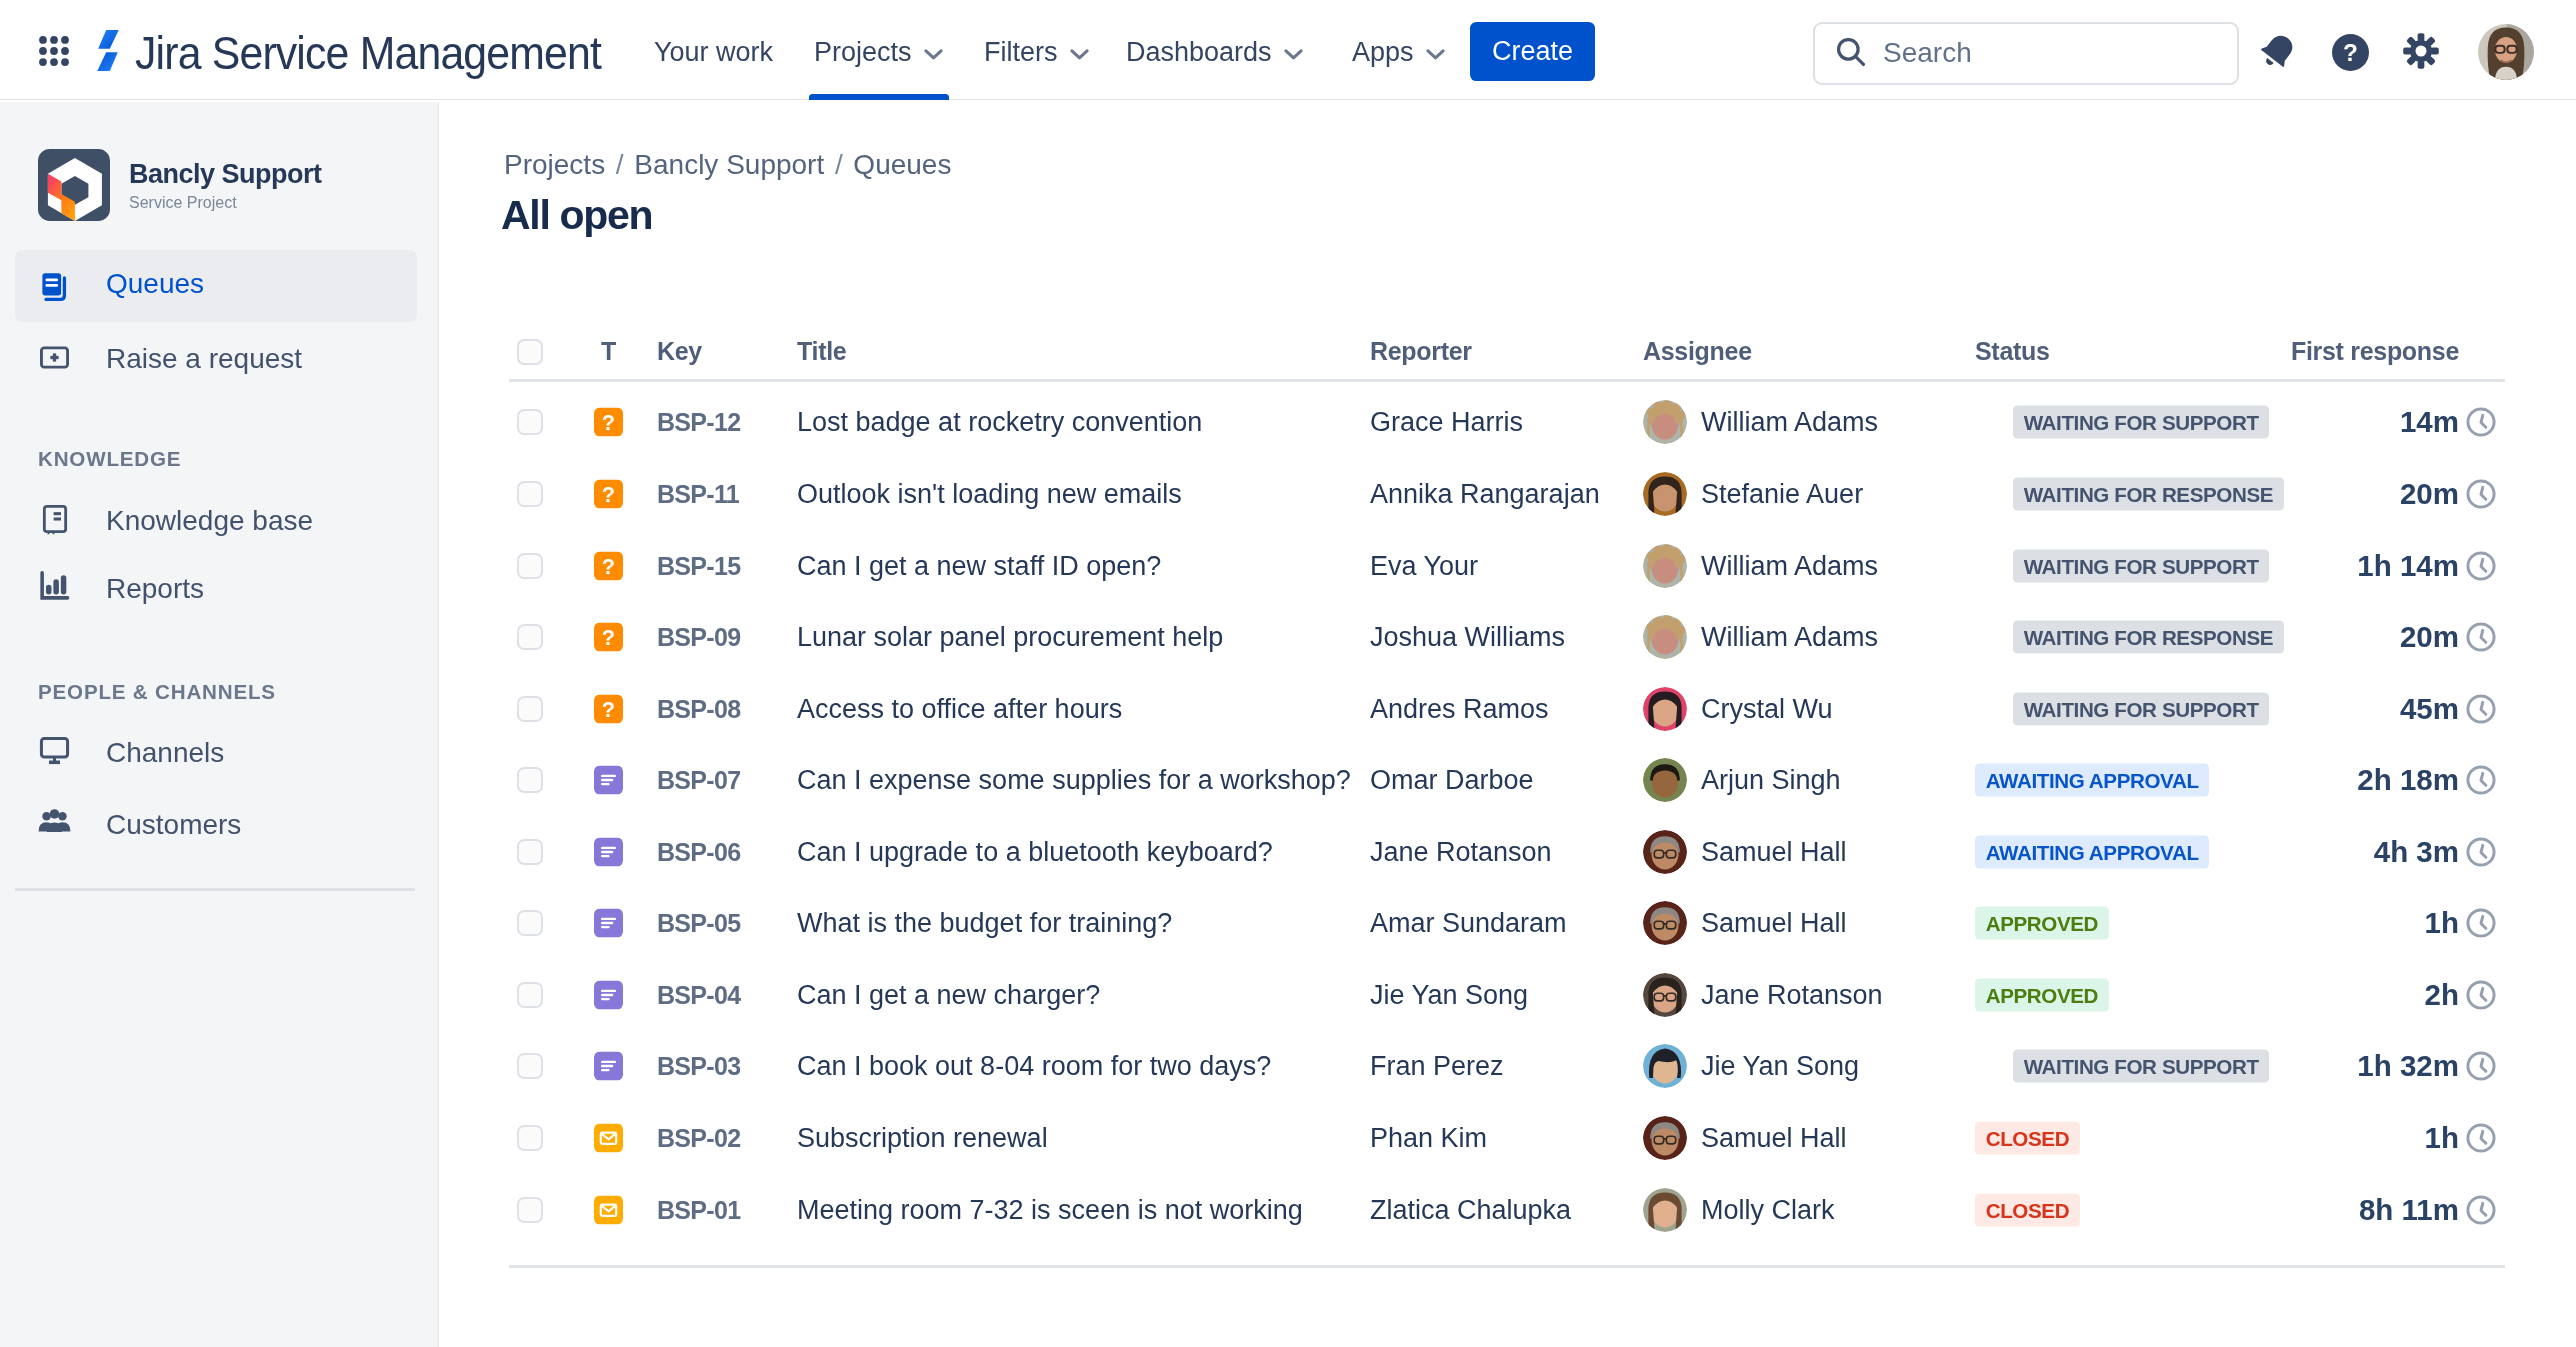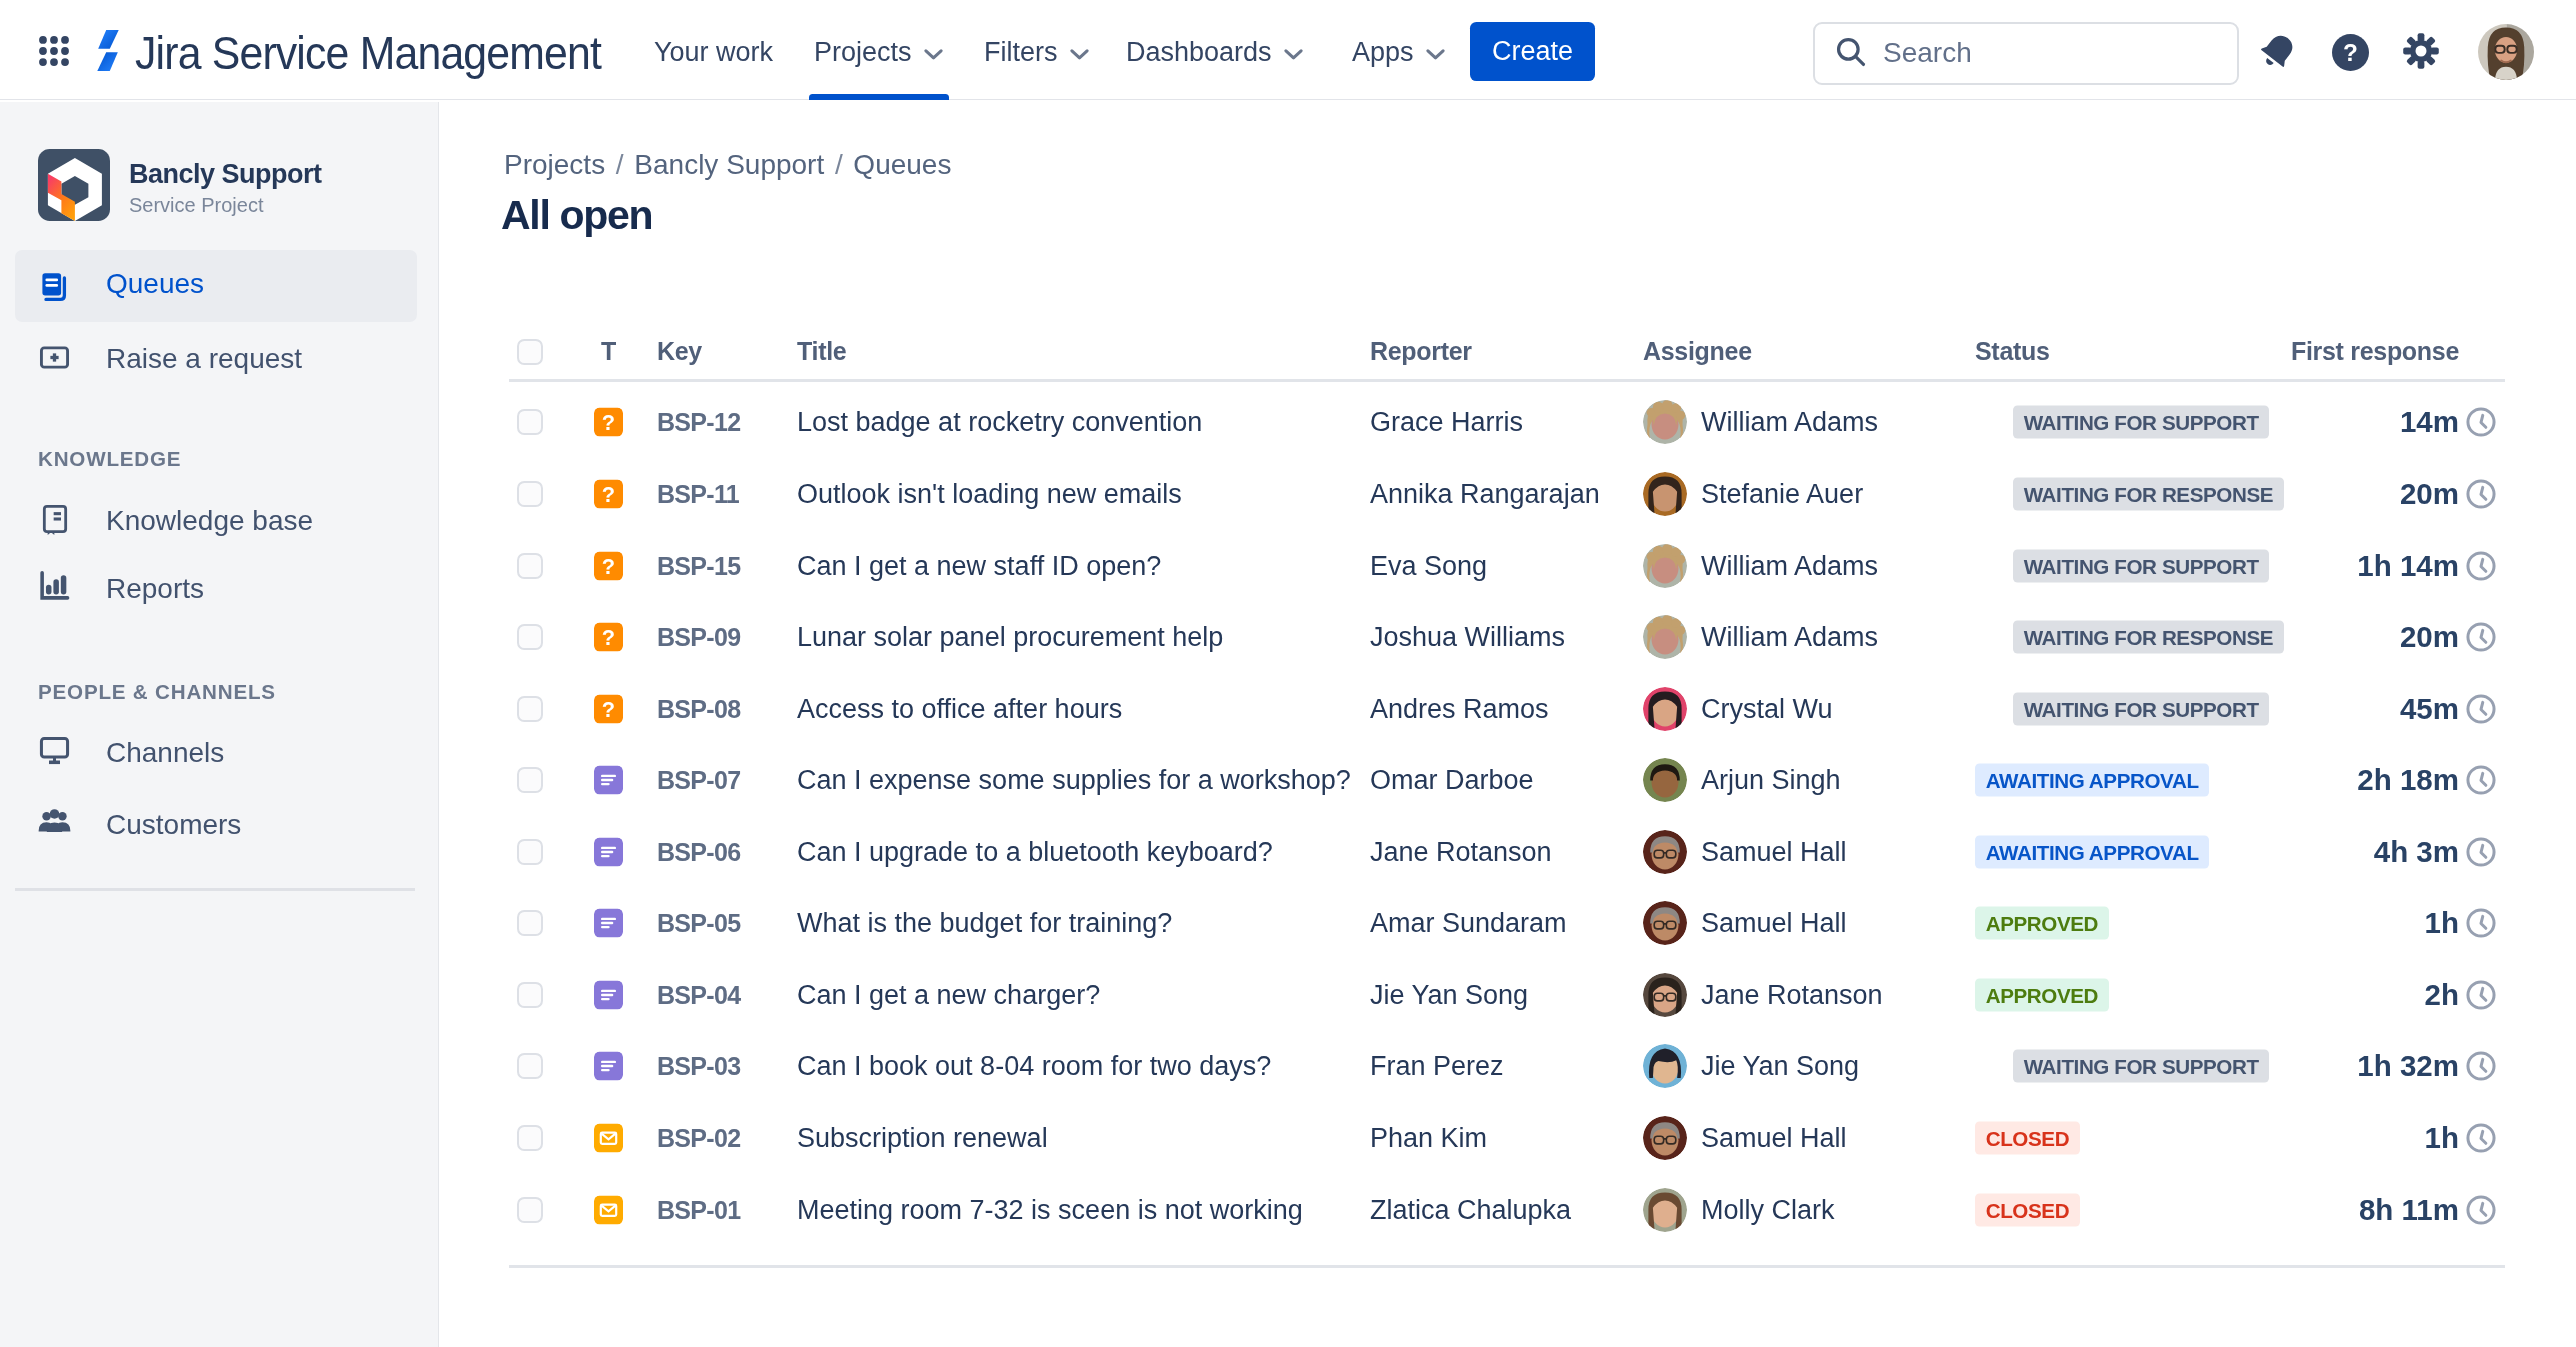--- a/index.html
+++ b/index.html
@@ -158,21 +158,21 @@
             <stop offset="0" stop-color="#F83F63"></stop>
             <stop offset="0.55" stop-color="#FF7A18"></stop>
             <stop offset="1" stop-color="#FF9E0C"></stop>
           </linearGradient>
         </defs>
     <rect width="80" height="80" rx="13" fill="#3F5066"></rect>
     <path d="M41 10 L71 27.5 L71 62.5 L41 80 L11 62.5 L11 27.5 Z M41 30 L56 38.5 L56 53.5 L41 62 L26 53.5 L26 38.5 Z" fill="#fff" fill-rule="evenodd"></path>
     <path d="M11 27.5 L26 36 L26 50 L41 58.5 L41 80 L26 71.5 L26 57 L11 48.5 Z" fill="url(#pg)"></path>
   </svg>
   <div class="abs" style="left:129px;top:57px;font-size:27px;font-weight:700;color:#253858;letter-spacing:-0.5px">Bancly Support</div>
-  <div class="abs" style="left:129px;top:92px;font-size:20px;color:#7A869A">Service Project</div>
+  <div class="abs" style="left:129px;top:92px;font-size:16px;color:#7A869A">Service Project</div>
 
   <div id="q-high"></div>
   <svg class="abs" style="left:38px;top:168px" width="33" height="33" viewBox="0 0 24 24">
     <path d="M19.2 5.8 L19.2 18.6 Q19.2 21.4 16.4 21.4 L5.8 21.4" fill="none" stroke="#0052CC" stroke-width="2.4" stroke-linecap="round"></path>
     <rect x="3.2" y="2.4" width="13.6" height="16.2" rx="2" fill="#0052CC"></rect>
     <g stroke="#fff" stroke-width="2" stroke-linecap="round">
       <line x1="6.4" y1="7.2" x2="13.6" y2="7.2"></line>
       <line x1="6.4" y1="11.2" x2="13.6" y2="11.2"></line>
     </g>
   </svg>
@@ -299,21 +299,21 @@
         </svg>
 </div>
 <div class="row" style="top:530px">
 <div class="cb"></div>
 <svg class="ticon" viewBox="0 0 32 32">
           <rect width="32" height="32" rx="6" fill="#FF8B00"></rect>
           <text x="16" y="24.5" font-size="24" font-weight="700" fill="#fff" text-anchor="middle" font-family="Liberation Sans">?</text>
         </svg>
 <div class="cell key">BSP-15</div>
 <div class="cell title">Can I get a new staff ID open?</div>
-<div class="cell rep">Eva Song</div>
+<div class="cell rep">Eva Your</div>
 <svg class="av" viewBox="0 0 49 49">
           <circle cx="24.5" cy="24.5" r="24.5" fill="#AEB4A8"></circle>
           <ellipse cx="24.5" cy="27" rx="15" ry="17" fill="#C78E80"></ellipse>
           <path d="M5 27 Q3 6 24.5 4 Q46 6 44 27 Q46 40 41 44 Q44 30 38 22 L37 28 Q36 16 24.5 15 Q13 16 12 28 L11 22 Q5 30 8 44 Q3 40 5 27 Z" fill="#C2A06E"></path>
           <circle cx="9" cy="14" r="5" fill="#C2A06E"></circle>
           <circle cx="17" cy="8" r="6" fill="#C2A06E"></circle>
           <circle cx="27" cy="6" r="6" fill="#C2A06E"></circle>
           <circle cx="37" cy="9" r="5.5" fill="#C2A06E"></circle>
           <circle cx="42" cy="17" r="5" fill="#C2A06E"></circle>
         </svg>

